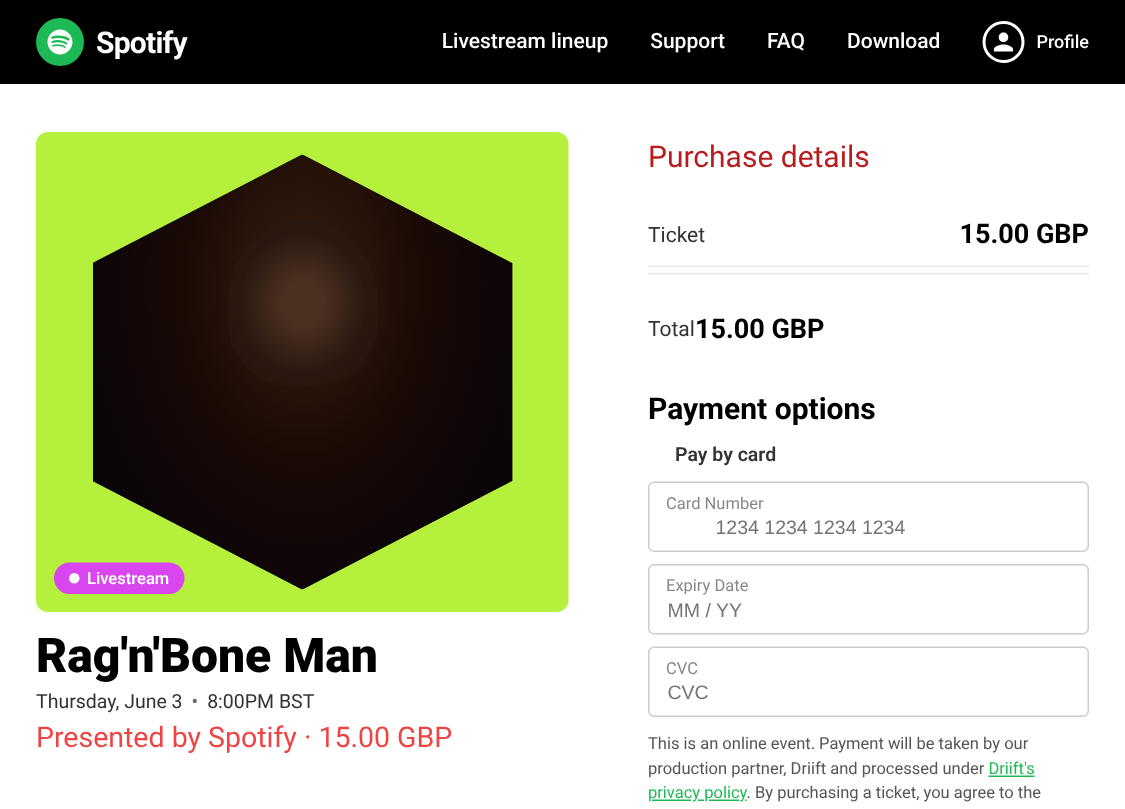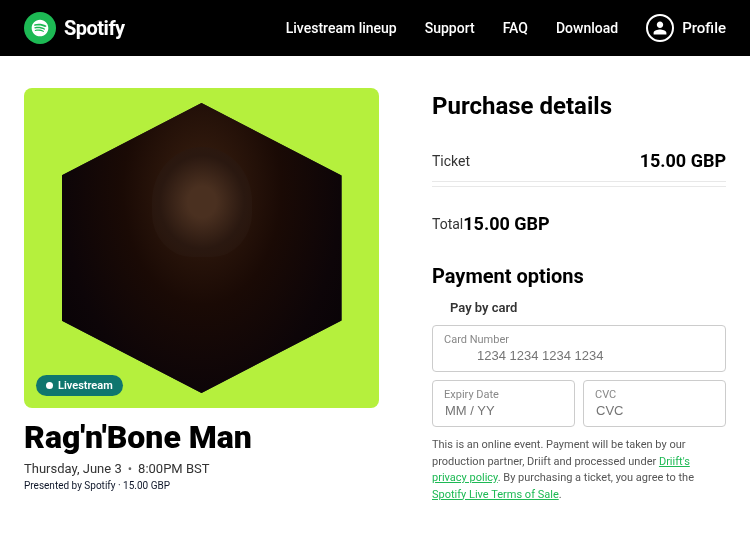--- a/index.html
+++ b/index.html
@@ -121,21 +121,21 @@
       transform: translateX(-50%);
       width: 100px;
       height: 110px;
       background: radial-gradient(ellipse, #4a3020 20%, #2a1810 60%, transparent 100%);
       border-radius: 50% 50% 40% 40%;
     }
     .livestream-badge {
       position: absolute;
       bottom: 12px;
       left: 12px;
-      background: #0f766e;
+      background: #d946ef;
       color: #fff;
       font-size: 11px;
       font-weight: 600;
       padding: 4px 10px;
       border-radius: 20px;
       display: flex;
       align-items: center;
       gap: 5px;
     }
     .livestream-badge-dot {
@@ -156,33 +156,33 @@
       color: #333;
       display: flex;
       align-items: flex-end;
       gap: 6px;
       margin-bottom: 4px;
     }
     .event-date .dot {
       color: #666;
     }
     .presented-by {
-      font-size: 10px;
-      color: #0f172a;
+      font-size: 19px;
+      color: #ef4444;
     }
 
     
     .right-column {
       flex: 1;
       padding-top: 4px;
     }
     .purchase-title {
-      font-size: 24px;
-      font-weight: 700;
-      color: #000000;
+      font-size: 20px;
+      font-weight: 400;
+      color: #b91c1c;
       margin-bottom: 20px;
     }
     .purchase-row {
       display: flex;
       justify-content: space-between;
       align-items: center;
       padding: 10px 0;
       border-bottom: 1px solid #e8e8e8;
     }
     .purchase-row:last-of-type {
@@ -253,20 +253,21 @@
       font-size: 13px;
       color: #333;
       outline: none;
       background: #fff;
     }
 
     .form-row {
       display: flex;
       gap: 8px;
       margin-bottom: 8px;
+      flex-direction: column;
     }
     .form-row .form-field {
       flex: 1;
       margin-bottom: 0;
     }
 
     .card-number-wrapper {
       position: relative;
     }
     .card-number-input {
@@ -300,21 +301,21 @@
     <a>Livestream lineup</a>
     <a>Support</a>
     <a>FAQ</a>
     <a>Download</a>
     <div class="profile-nav">
       <div class="profile-icon-circle">
         <svg width="16" height="16" viewBox="0 0 24 24" fill="white">
           <path d="M12 12c2.7 0 4.8-2.1 4.8-4.8S14.7 2.4 12 2.4 7.2 4.5 7.2 7.2 9.3 12 12 12zm0 2.4c-3.2 0-9.6 1.6-9.6 4.8v2.4h19.2v-2.4c0-3.2-6.4-4.8-9.6-4.8z"></path>
         </svg>
       </div>
-      <a style="color:#fff; text-decoration:none; font-size:15px; font-weight:500;">Profile</a>
+      <a style="color:#fff; text-decoration:none; font-size:12px; font-weight:500;">Profile</a>
     </div>
   </nav>
 </header>
 
 <div class="main-content">
 
   <div class="left-column">
     <div class="artist-image-wrapper">
       <div class="artist-image-inner">
         <div class="artist-silhouette"></div>

